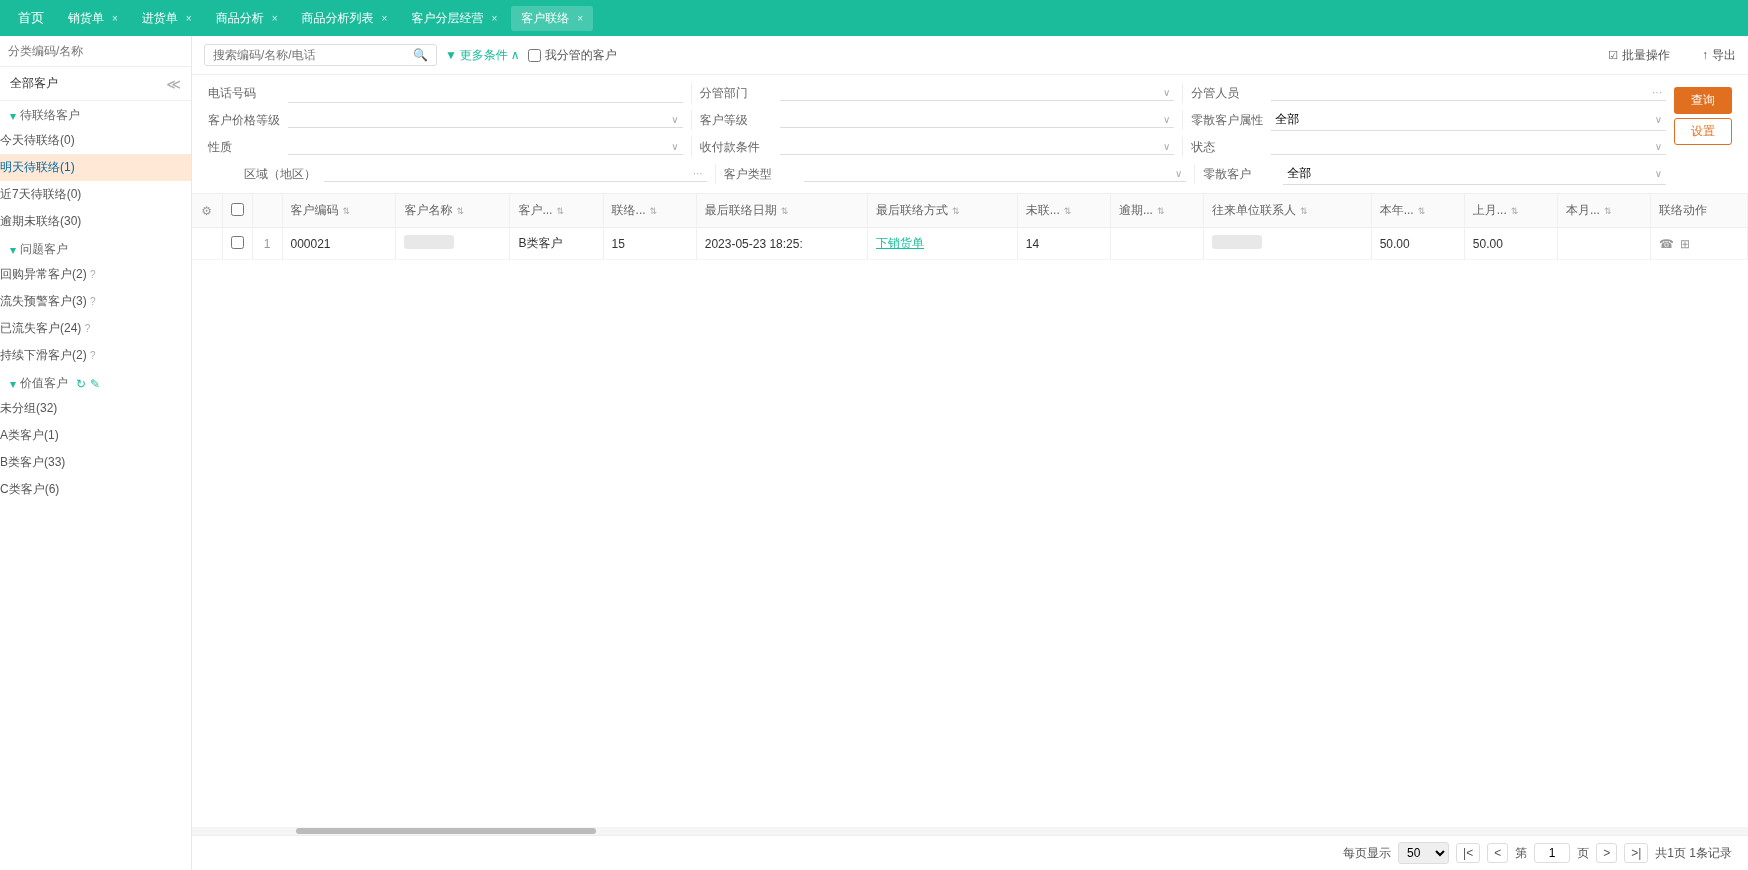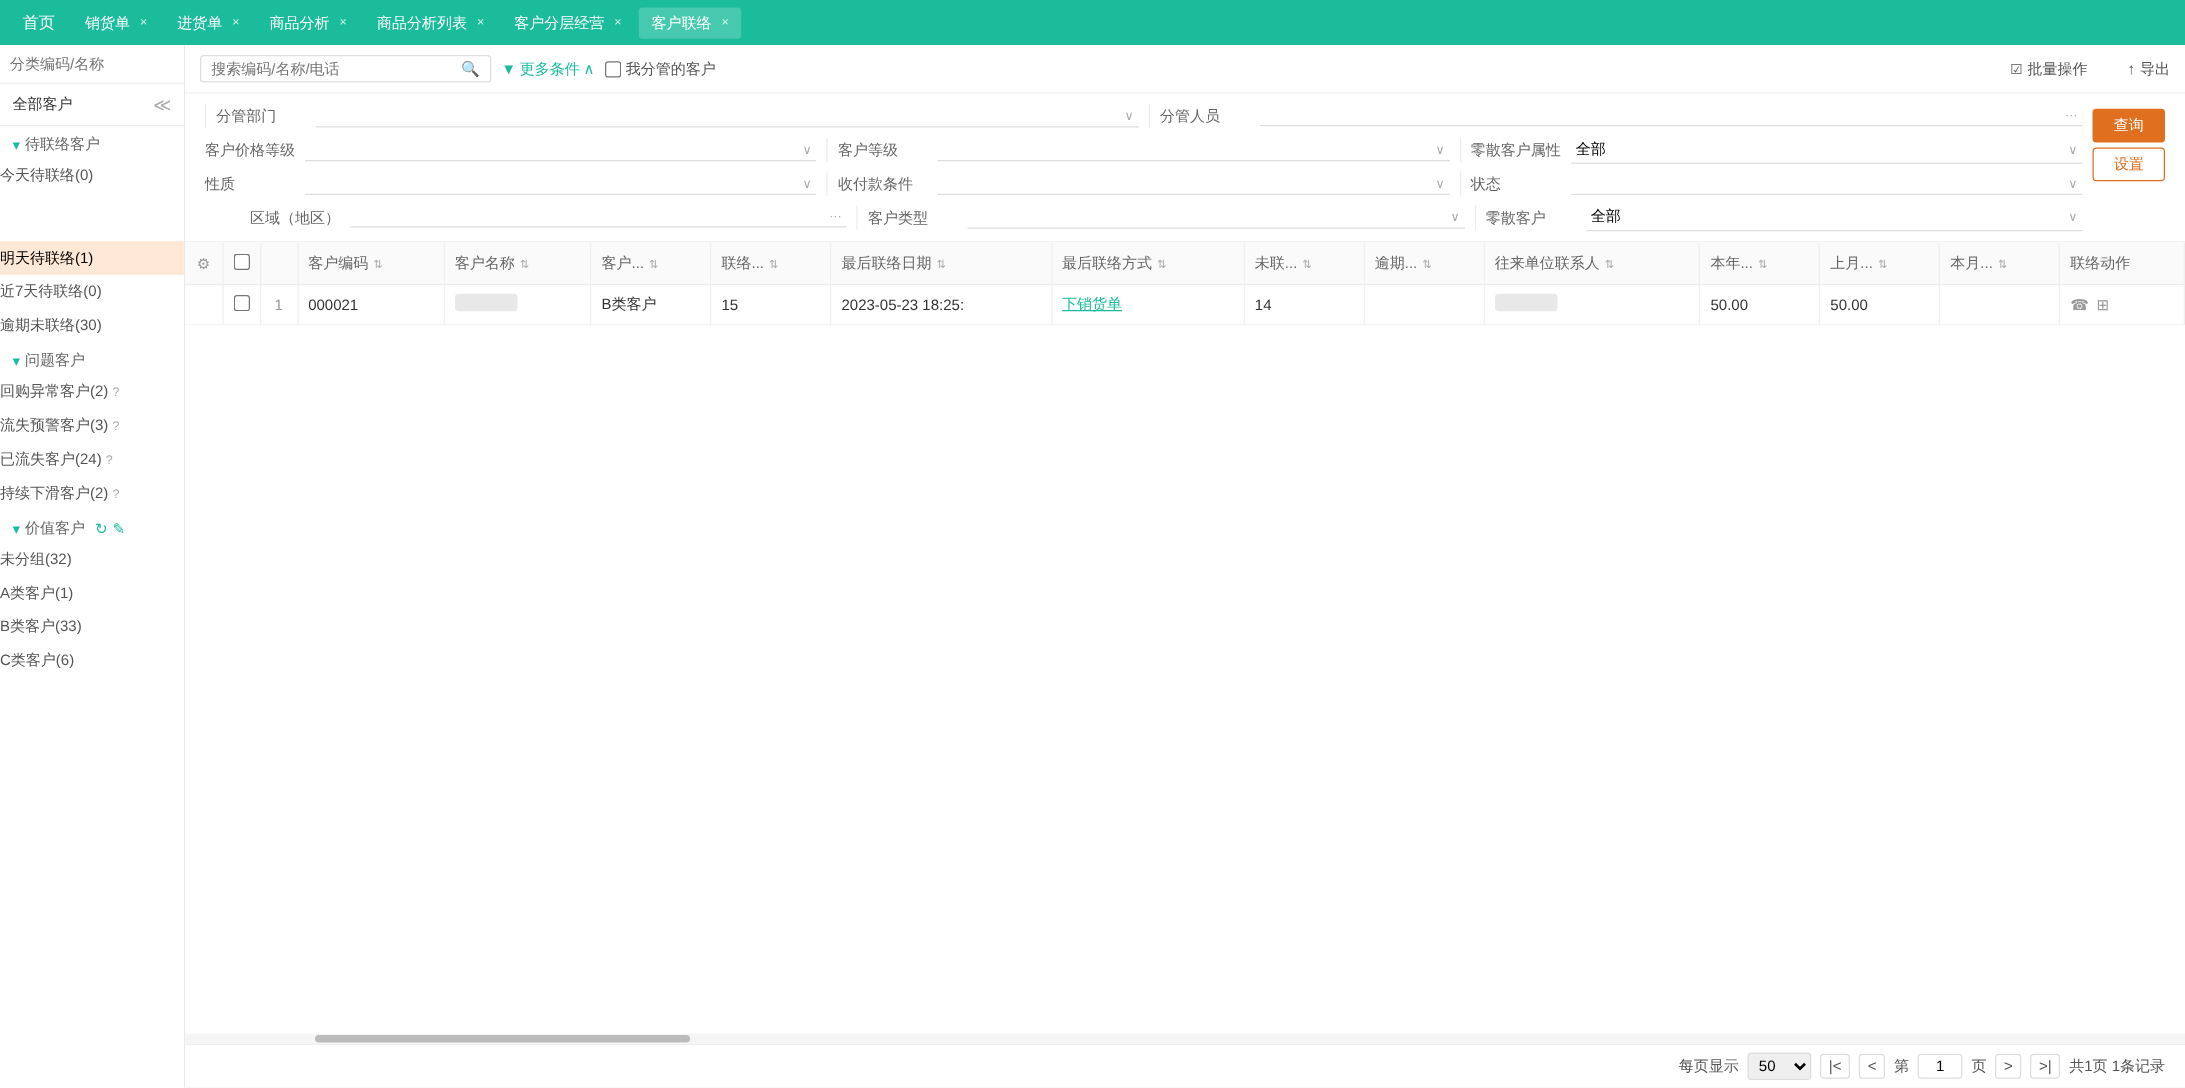--- a/index.html
+++ b/index.html
@@ -29,21 +29,21 @@
     .nav-item .close-x { font-size: 10px; margin-left: 4px; opacity: 0.8; }
 
     
     .main-layout {
       display: flex;
       height: calc(870px - 36px);
     }
 
     
     .sidebar {
-      width: 148px;
+      width: 192px;
       background: #fff;
       border-right: 1px solid #e8e8e8;
       display: flex;
       flex-direction: column;
       overflow-y: auto;
     }
     .sidebar-search {
       padding: 8px;
       border-bottom: 1px solid #eee;
       display: flex;
@@ -74,21 +74,21 @@
       display: flex;
       align-items: center;
       gap: 4px;
     }
     .sidebar-item {
       padding: 5px 10px 5px 0;
       color: #555;
       cursor: pointer;
       font-size: 12px;
     }
-    .sidebar-item.active { background: #ffe8d6; color: #000000; margin-top: 39px; }
+    .sidebar-item.active { background: #ffe8d6; color: #0369a1; }
 
     
     .content-area {
       flex: 1;
       display: flex;
       flex-direction: column;
       overflow: hidden;
     }
 
     
@@ -404,20 +404,24 @@
         <span>↑</span>
         <span>导出</span>
       </div>
     </div>
 
     <div class="filter-panel">
       <div style="display:flex;gap:8px;align-items:flex-start;">
         <div style="flex:1;">
 
           <div class="filter-row">
+            <div class="filter-field">
+              <span class="filter-label">电话号码</span>
+              <input class="filter-input" type="text" style="">
+            </div>
             <div class="filter-divider"></div>
             <div class="filter-field">
               <span class="filter-label">分管部门</span>
               <div class="filter-select">
                 <span></span>
                 <span class="arrow">∨</span>
               </div>
             </div>
             <div class="filter-divider"></div>
             <div class="filter-field">

